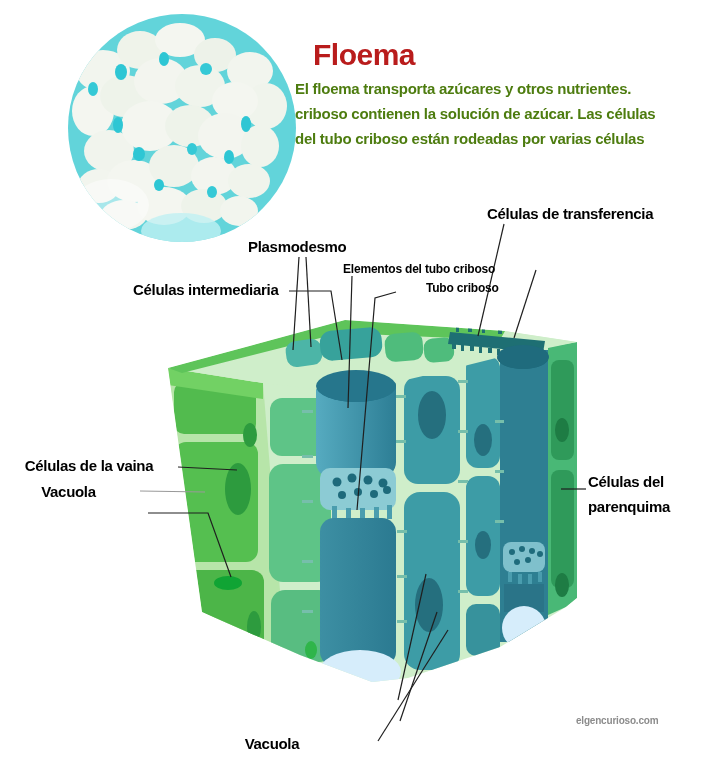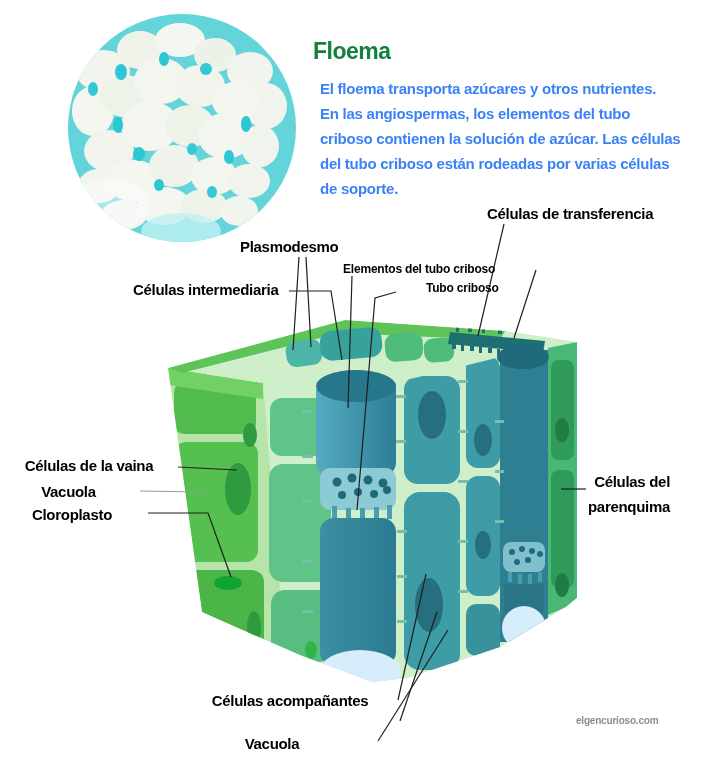--- a/index.html
+++ b/index.html
@@ -2,29 +2,29 @@
 <html><head>
 <meta charset="utf-8">
 <style>
   html,body{margin:0;padding:0;background:#fff;}
   #canvas{
     position:relative;width:704px;height:768px;background:#ffffff;overflow:hidden;
     font-family:"Liberation Sans", sans-serif;
   }
   .abs{position:absolute;}
   #title{
-    left:313px;top:38px;font-size:23px;font-weight:bold;color:#15803d;letter-spacing:-0.5px;
-  }
-  #description{left:320px;top:76px;color:#3b82f6;}
+    left:313px;top:38px;font-size:30px;font-weight:bold;color:#b91c1c;letter-spacing:-0.5px;
+  }
+  #description{left:295px;top:76px;color:#4d7c0f;}
   #description .dline{
     font-size:15px;font-weight:bold;line-height:25px;white-space:nowrap;letter-spacing:-0.25px;
   }
   .lbl{
     position:absolute;color:#000;font-weight:bold;font-size:15px;letter-spacing:-0.3px;
-    white-space:nowrap;line-height:22px;text-align:right;
+    white-space:nowrap;line-height:22px;
   }
   .lbl.small{font-size:12px;letter-spacing:-0.2px;margin-left:28px;}
   .lbl.r{text-align:center;}
   .lbl .l2{display:block;}
   #watermark{
     left:576px;top:715px;font-size:10px;font-weight:bold;color:#8c8c8c;letter-spacing:-0.2px;
   }
 </style>
 </head>
 <body>
@@ -76,24 +76,22 @@
       <ellipse cx="55" cy="116" rx="5" ry="8" fill="#2ec6d4"></ellipse>
       <ellipse cx="30" cy="80" rx="5" ry="7" fill="#35c9d6"></ellipse>
       <ellipse cx="118" cy="222" rx="40" ry="18" fill="#bff0f2" opacity="0.8"></ellipse>
       <ellipse cx="48" cy="196" rx="38" ry="26" fill="#ffffff" opacity="0.45"></ellipse>
     </g>
   </svg>
 
   <div id="title" class="abs">Floema</div>
   <div id="description" class="abs">
     <div class="dline">El floema transporta azúcares y otros nutrientes.</div>
-    <div class="dline">En las angiospermas, los elementos del tubo</div>
     <div class="dline">criboso contienen la solución de azúcar. Las células</div>
     <div class="dline">del tubo criboso están rodeadas por varias células</div>
-    <div class="dline">de soporte.</div>
   </div>
 
   <svg class="abs" style="left:0;top:0" width="704" height="768" viewBox="0 0 704 768">
     <defs>
       <clipPath id="cube">
         <path d="M168,368 L345,320 L505,331 L577,342 L577,598 L566,607 L500,647 L408,678 L372,682 L300,655 L202,612 Z"></path>
       </clipPath>
       <clipPath id="leftface">
         <path d="M168,368 L263,383 L285,652 L202,612 Z"></path>
       </clipPath>
@@ -264,38 +262,36 @@
       <path d="M561,489 L586,489"></path>
       <path d="M398,700 L426,574"></path>
       <path d="M400,721 L437,612"></path>
       <path d="M378,741 L448,630"></path>
     </g>
   </svg>
 
   <div class="lbl" style="left:487px;top:203px">Células de transferencia</div>
 
 
-  <div class="lbl" style="left:240px;top:236px">Plasmodesmo</div>
+  <div class="lbl" style="left:248px;top:236px">Plasmodesmo</div>
 
   <div class="lbl small" style="left:315px;top:258px">Elementos del tubo criboso</div>
 
   <div class="lbl small" style="left:398px;top:277px">Tubo criboso</div>
 
   <div class="lbl" style="left:133px;top:279px">Células intermediaria</div>
 
   <div class="lbl r" style="left:0;width:178px;top:455px">Células de la vaina</div>
 
   <div class="lbl r" style="left:0;width:137px;top:481px">Vacuola</div>
 
-  <div class="lbl r" style="left:0;width:144px;top:504px">Cloroplasto</div>
 
   <div class="lbl" style="left:588px;top:469px;line-height:25px">
     <span class="l2">Células del</span>
     <span class="l2">parenquima</span>
   </div>
 
-  <div class="lbl r" style="left:190px;width:200px;top:690px">Células acompañantes</div>
 
 
   <div class="lbl r" style="left:172px;width:200px;top:733px">Vacuola</div>
 
   <div id="watermark" class="abs">elgencurioso.com</div>
 </div>
 
 </body></html>

